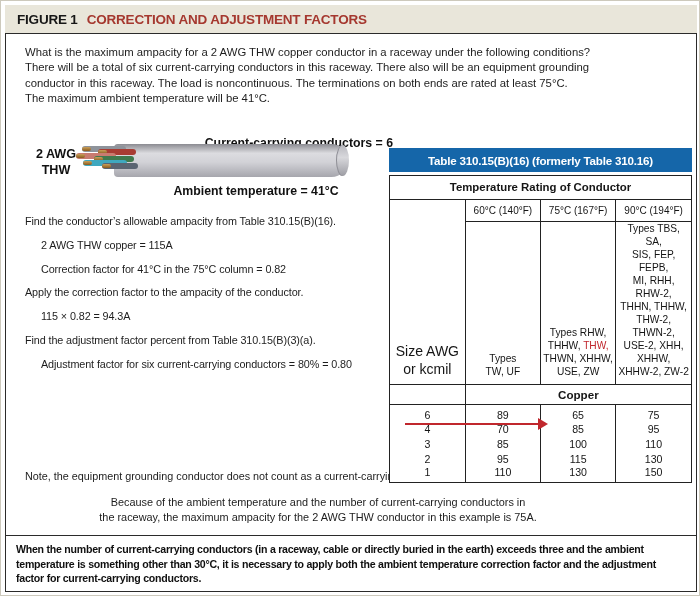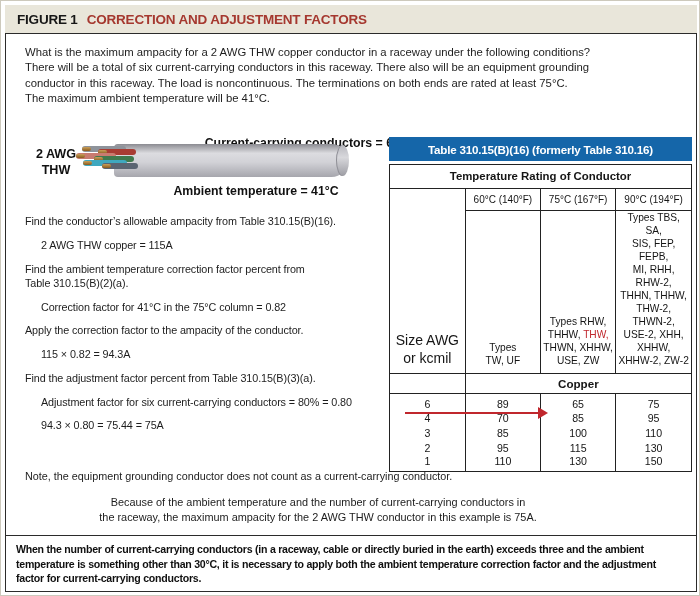--- a/index.html
+++ b/index.html
@@ -35,21 +35,21 @@
 
   
   .steps{position:absolute;left:19px;top:180px;width:366px;font-size:10.8px;color:#1d1d1d;letter-spacing:-0.1px;}
   .steps p{margin:0 0 9.5px 0;line-height:1.32;white-space:pre-line;}
   .steps p.ind{margin-left:16px;white-space:nowrap;}
   .note{position:absolute;left:19px;top:436px;width:660px;font-size:10.8px;color:#1d1d1d;}
   .conclusion{position:absolute;left:72px;top:461px;width:480px;text-align:center;
     font-size:10.9px;line-height:1.38;color:#1d1d1d;white-space:pre-line;}
 
   
-  .table-wrap{position:absolute;left:383px;top:103px;width:303px;}
+  .table-wrap{position:absolute;left:383px;top:114px;width:303px;}
   .t-title{height:24px;background:#1566a9;color:#fff;font-weight:bold;font-size:11.6px;
     display:flex;align-items:center;justify-content:center;letter-spacing:-0.2px;}
   .t-box{border:1.4px solid #222;margin-top:3px;position:relative;background:#fff;}
   table.tbl{border-collapse:collapse;width:100%;table-layout:fixed;}
   table.tbl td{padding:0;text-align:center;color:#151515;}
   .c1{width:62px;} .c2{width:66px;} .c3{width:77px;}
   .bl{border-left:1px solid #222;}
   .r-sub td{height:23px;font-weight:bold;font-size:11.4px;border-bottom:1px solid #222;}
   .r-temp td.temp{height:22px;font-size:10px;border-bottom:1px solid #222;}
   .temp-red{color:#c0272d;}
@@ -111,28 +111,25 @@
           <span class="tip"></span>
         </div>
       <div class="size-label">2 AWG
 THW</div>
       <div class="diag-bottom">Ambient temperature = 41°C</div>
     </div>
 
     <div class="steps">
       <p>Find the conductor’s allowable ampacity from Table 310.15(B)(16).</p>
       <p class="ind">2 AWG THW copper = 115A</p>
-      <p>Find the ambient temperature correction factor percent from
-Table 310.15(B)(2)(a).</p>
       <p class="ind">Correction factor for 41°C in the 75°C column = 0.82</p>
       <p>Apply the correction factor to the ampacity of the conductor.</p>
       <p class="ind">115 × 0.82 = 94.3A</p>
       <p>Find the adjustment factor percent from Table 310.15(B)(3)(a).</p>
       <p class="ind">Adjustment factor for six current-carrying conductors = 80% = 0.80</p>
-      <p class="ind">94.3 × 0.80 = 75.44 = 75A</p>
     </div>
 
     <div class="note">Note, the equipment grounding conductor does not count as a current-carrying conductor.</div>
 
     <div class="conclusion">Because of the ambient temperature and the number of current-carrying conductors in
 the raceway, the maximum ampacity for the 2 AWG THW conductor in this example is 75A.</div>
 
     <div class="table-wrap">
       <div class="t-title">Table 310.15(B)(16) (formerly Table 310.16)</div>
       <div class="t-box">

